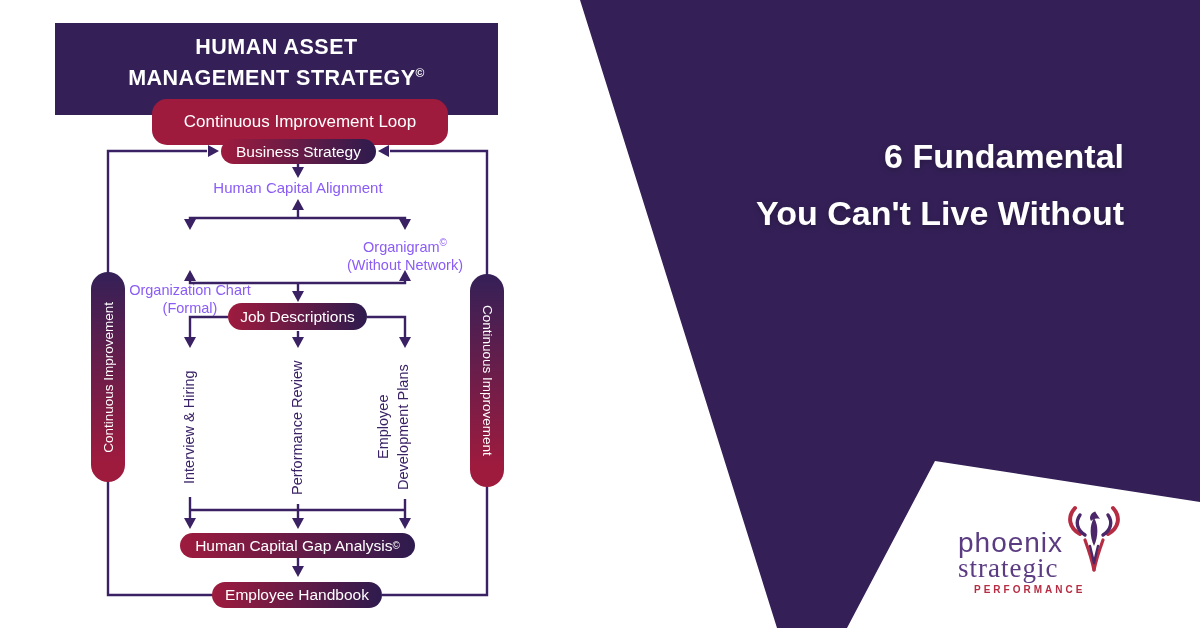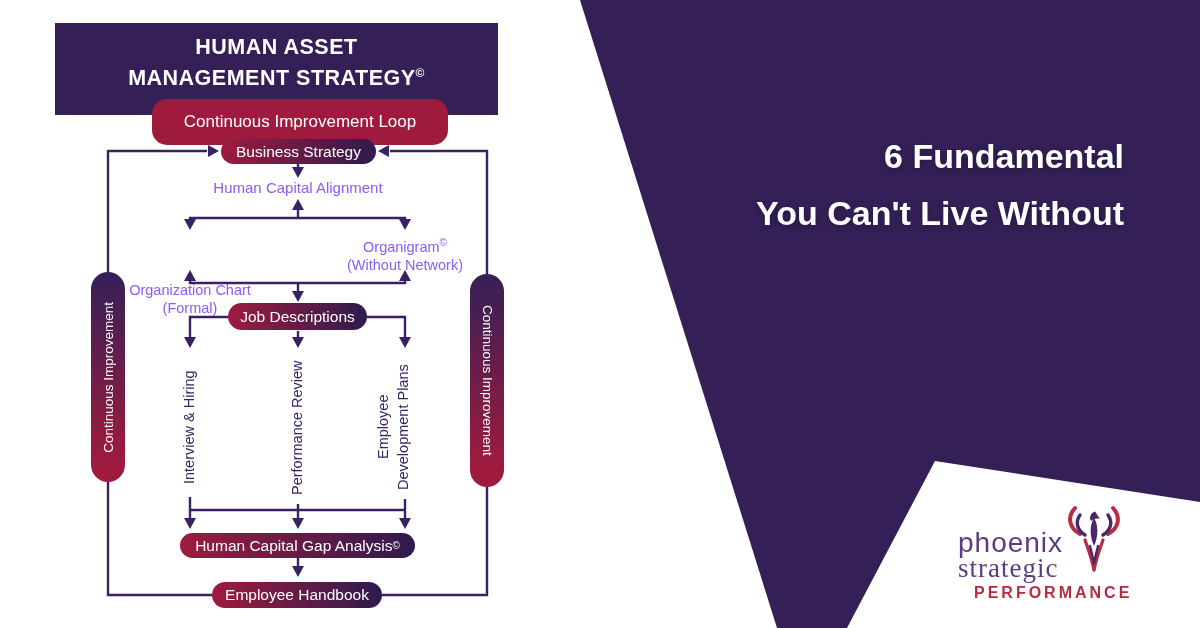--- a/index.html
+++ b/index.html
@@ -74,21 +74,21 @@
   .connectors { position:absolute; left:0; top:0; pointer-events:none; }
   .connectors path { stroke:#3a2163; stroke-width:2.4; fill:none; }
   .connectors polygon { fill:#3a2163; }
 
   
   .logo-line { position:absolute; color:#5b3c82; white-space:nowrap; }
   .logo-phoenix   { left:958px; top:527px; font-size:28px; letter-spacing:1px; }
   .logo-strategic { left:958px; top:553px; font-size:27px; letter-spacing:1px;font-family:Liberation Serif, serif; }
   .logo-performance {
     position:absolute; left:974px; top:584px; color:#b62c42;
-    font-size:16px; font-weight:bold; letter-spacing:3px; white-space:nowrap;
+    font-size:10px; font-weight:bold; letter-spacing:3px; white-space:nowrap;
   }
   .logo-icon { position:absolute; left:1063px; top:504px; }
 </style>
 </head>
 <body>
 
 <div class="canvas">
 
   <div class="purple-shape"></div>
 

